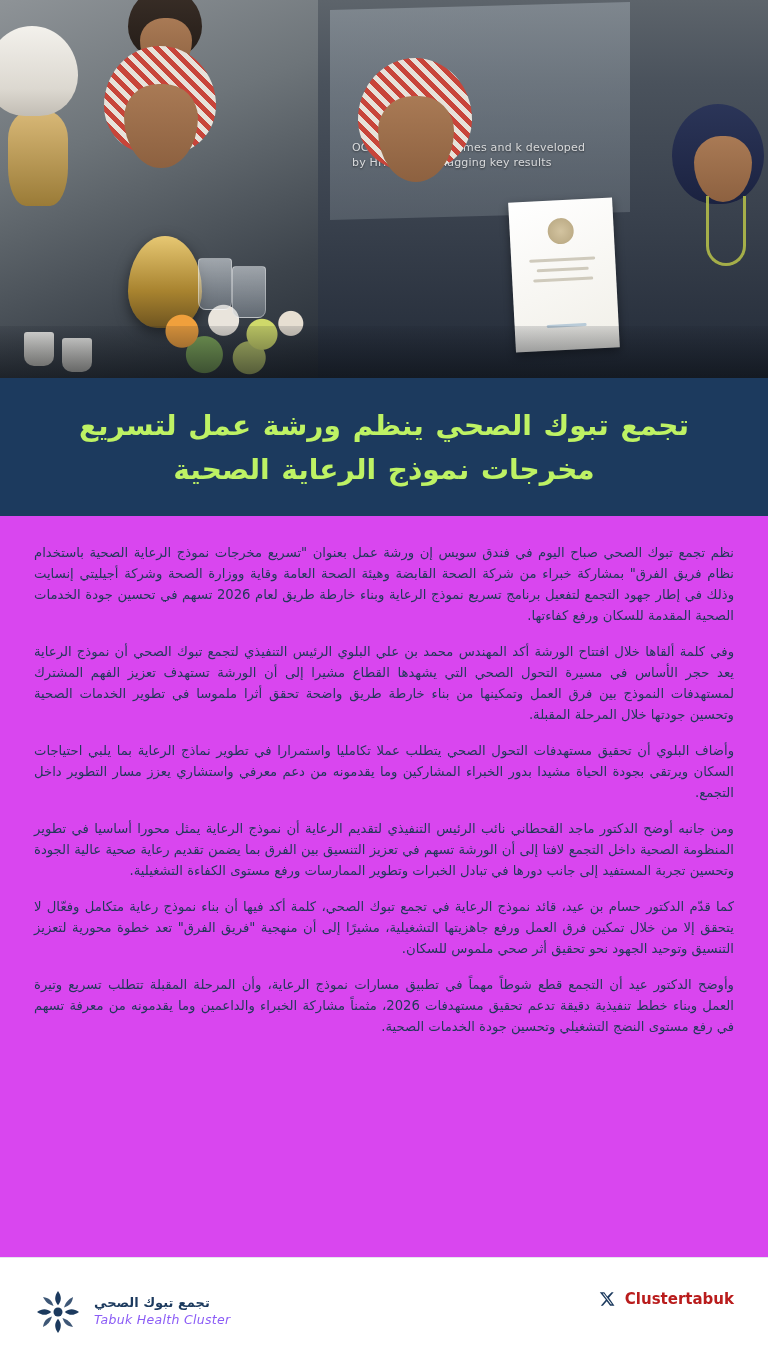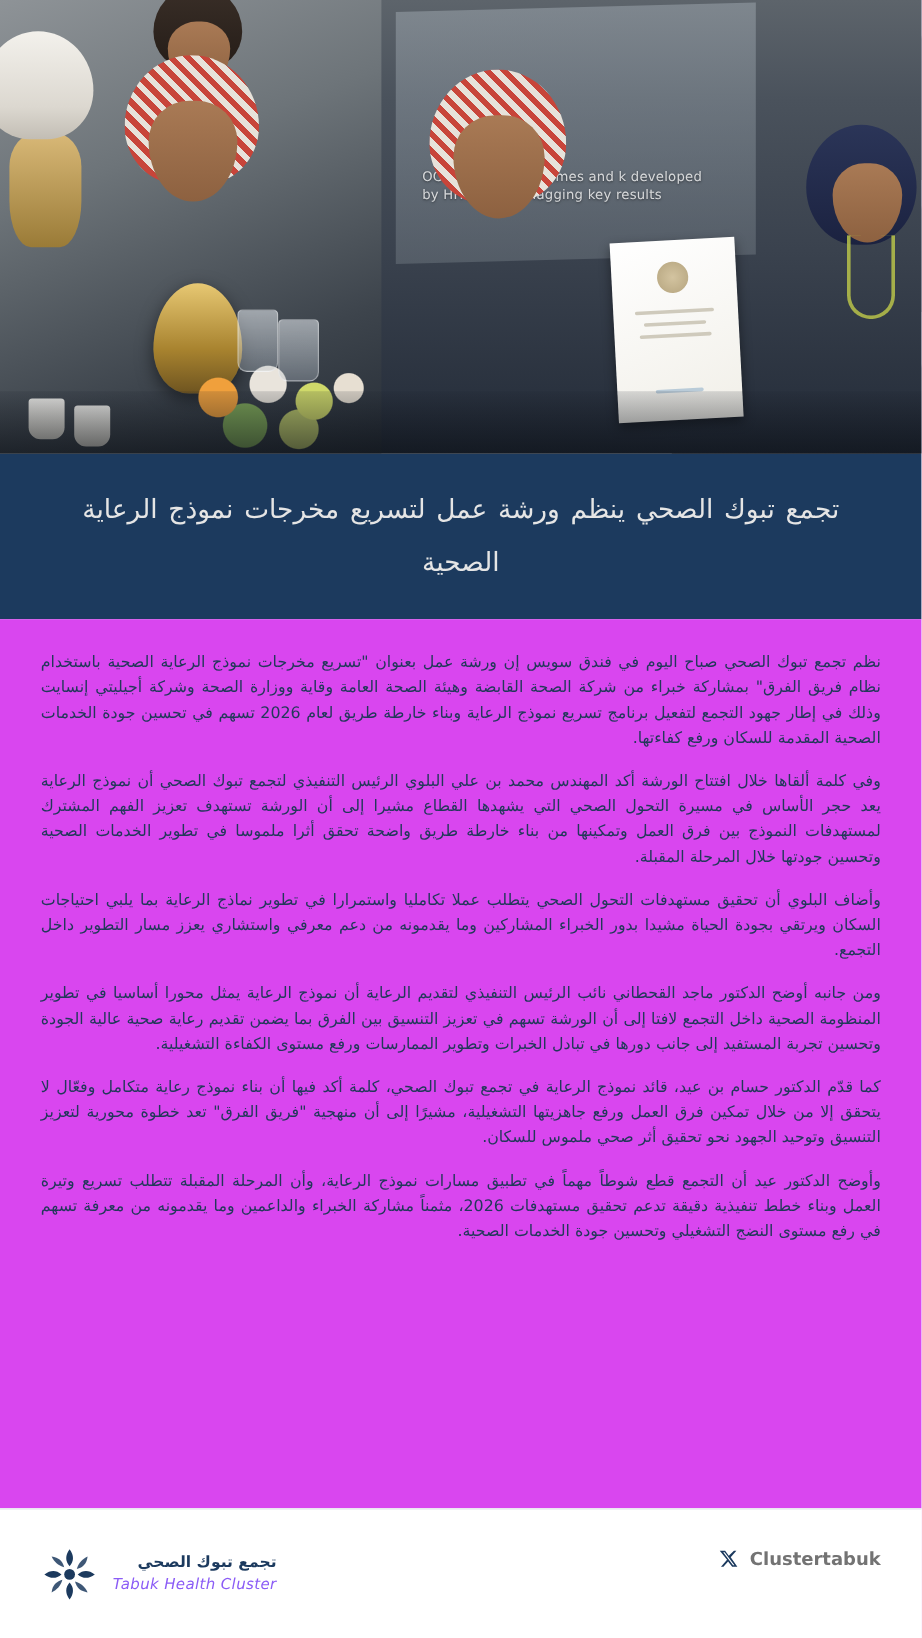--- a/index.html
+++ b/index.html
@@ -154,24 +154,24 @@
   
   .title-bar {
     background: #1c3a5e;
     padding: 26px 34px 24px 34px;
     min-height: 120px;
     display: flex;
     align-items: center;
     justify-content: center;
   }
   .title-bar h1 {
-    color: #e5e5e5;
-    font-size: 22px;
+    color: #bef264;
+    font-size: 28px;
     line-height: 44px;
-    font-weight: normal;
+    font-weight: bold;
     text-align: center;
     letter-spacing: 1.2px;
     word-spacing: 2px;
   }
 
   
   .content {
     flex: 1;
     background: #d946ef;
     padding: 26px 34px 8px 34px;
@@ -200,37 +200,37 @@
   .social {
     display: flex;
     flex-direction: column;
     gap: 7px;
     direction: ltr;
   }
   .social-row {
     display: flex;
     align-items: center;
     gap: 9px;
-    color: #737373;
+    color: #b91c1c;
     font-size: 15px;
     font-weight: bold;
     margin-top: 48px;
   }
   .social-row .ic {
     width: 17px; height: 17px;
     display: inline-flex; align-items: center; justify-content: center;
     color: #1c3a5e;
   }
   .brand {
     display: flex;
     align-items: center;
     gap: 12px;
     direction: rtl;
   }
-  .brand-text { text-align: right; line-height: 1.35; }
+  .brand-text { text-align: left; line-height: 1.35; }
   .brand-ar { color: #1c3a5e; font-size: 13px; font-weight: bold; }
   .brand-en { color: #8b5cf6; font-size: 12.5px; letter-spacing: .3px; direction: ltr; font-style: italic; }
   .logo-mark { width: 48px; height: 48px; }
 </style>
 </head>
 <body>
 
 <div class="page">
 
   <div class="photo">

